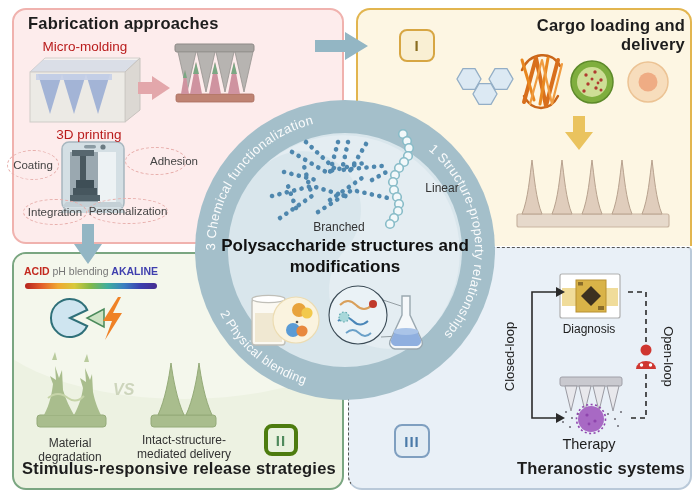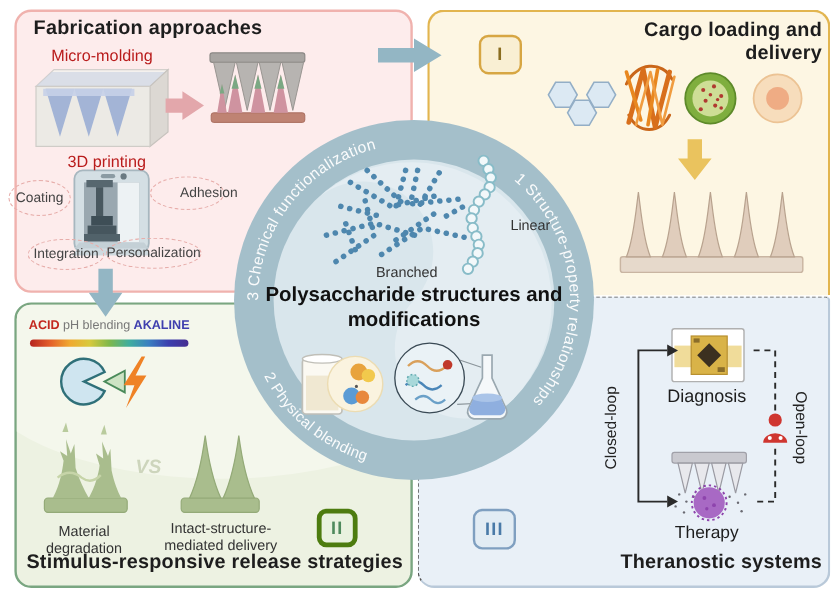--- a/index.html
+++ b/index.html
@@ -343,21 +343,21 @@
 
   <div class="vs">VS</div>
   <div class="lbl caption" style="left:16px; top:437px; width:108px;">Material degradation</div>
   <div class="lbl caption" style="left:128px; top:434px; width:112px;">Intact-structure-mediated delivery</div>
   <div class="badge badge-ii">II</div>
   <div class="lbl title" style="left:22px; top:459px;">Stimulus-responsive release strategies</div>
 
   <div class="badge badge-iii">III</div>
   <div class="vlabel rot-ccw" style="left:464px; top:349px;">Closed-loop</div>
   <div class="vlabel rot-cw" style="left:623px; top:349px;">Open-loop</div>
-  <div class="lbl" style="left:539px; top:322px; width:100px; text-align:center; font-size:15px;">Diagnosis</div>
+  <div class="lbl" style="left:539px; top:322px; width:100px; text-align:center; font-size:12px;">Diagnosis</div>
   <div class="lbl" style="left:539px; top:436px; width:100px; text-align:center; font-size:14.5px;">Therapy</div>
   <div class="lbl title" style="left:480px; top:459px; width:205px; text-align:right;">Theranostic systems</div>
 
   <div class="center-title">Polysaccharide structures and modifications</div>
   <div class="struct-lbl" style="left:299px; top:220px; width:80px;">Branched</div>
   <div class="struct-lbl" style="left:412px; top:181px; width:60px;">Linear</div>
 
 </div>
 
 </body></html>

